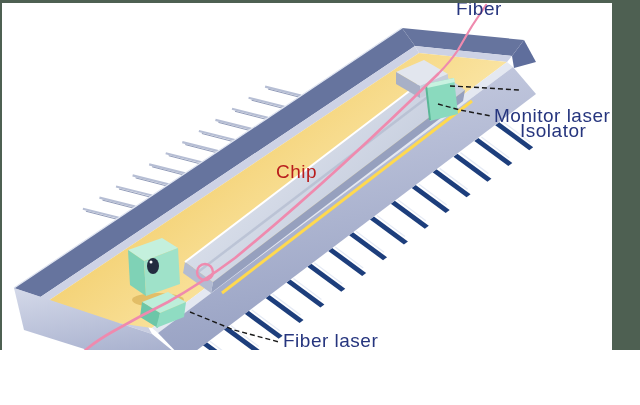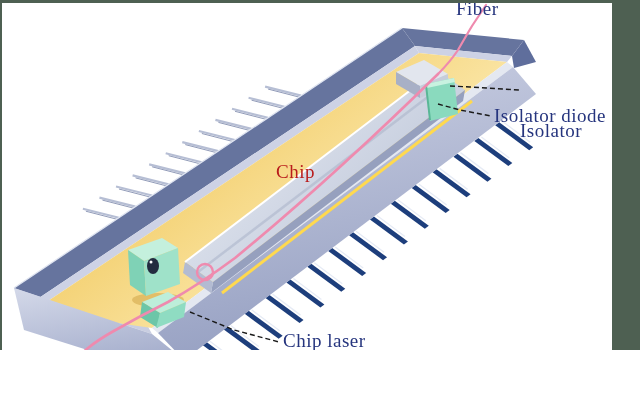--- a/index.html
+++ b/index.html
@@ -1,18 +1,18 @@
 <!DOCTYPE html>
 <html><head>
 <meta charset="utf-8">
 <style>
   html,body{margin:0;padding:0;background:#ffffff;}
   .canvas{
     position:relative;width:640px;height:350px;background:#ffffff;
-    overflow:hidden;font-family:Liberation Serif, serif;
+    overflow:hidden;font-family:Liberation Sans, sans-serif;
   }
   .edge-top{position:absolute;left:0;top:0;width:640px;height:3px;background:#4e6052;z-index:6;}
   .edge-left{position:absolute;left:0;top:0;width:2px;height:405px;background:#4e6052;z-index:6;}
   .edge-right-band{position:absolute;left:612px;top:0;width:28px;height:405px;background:#4e6052;z-index:3;}
   svg.art{position:absolute;left:0;top:0;z-index:2;}
   .label{
     position:absolute;color:#26357e;font-size:19px;letter-spacing:.5px;
     white-space:nowrap;z-index:5;line-height:1.1;
   }
   .label-chip{color:#b91c1c;}
@@ -172,17 +172,17 @@
       <path d="M190,312 L234,330 L279,342"></path>
     </g>
   </svg>
 
   <div class="edge-top"></div>
   <div class="edge-left"></div>
   <div class="edge-right-band"></div>
 
   <div class="label" style="left:456px;top:-1px;">Fiber</div>
   <div class="label" style="left:520px;top:80px;margin-top:41px;">Isolator</div>
-  <div class="label" style="left:494px;top:106px;">Isolator diode</div>
+  <div class="label" style="left:494px;top:106px;">Monitor laser</div>
   <div class="label label-chip" style="left:276px;top:162px;">Chip</div>
-  <div class="label" style="left:283px;top:331px;">Chip laser</div>
+  <div class="label" style="left:283px;top:331px;">Fiber laser</div>
 
 </div>
 
 </body></html>

